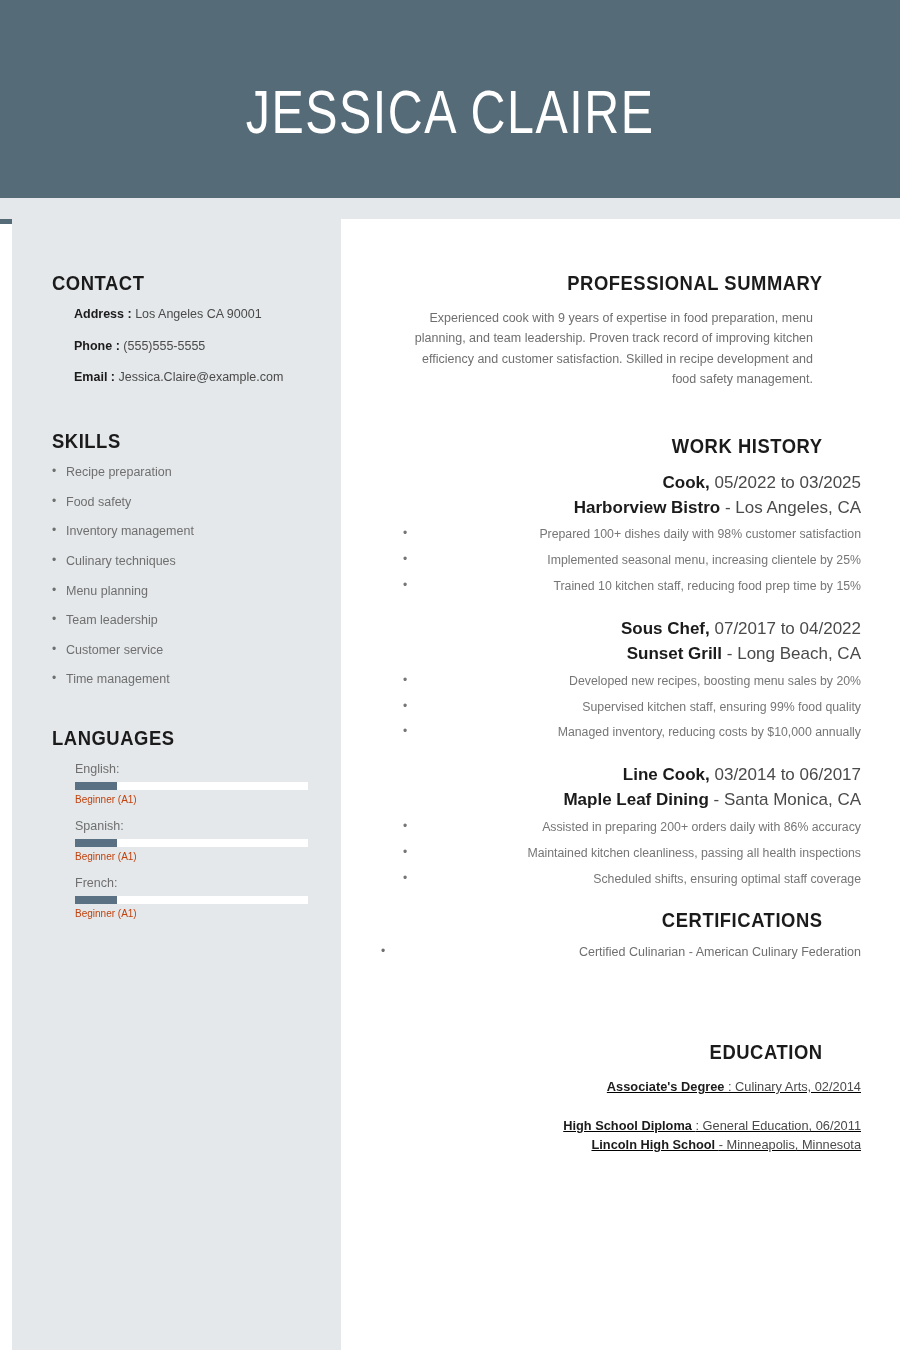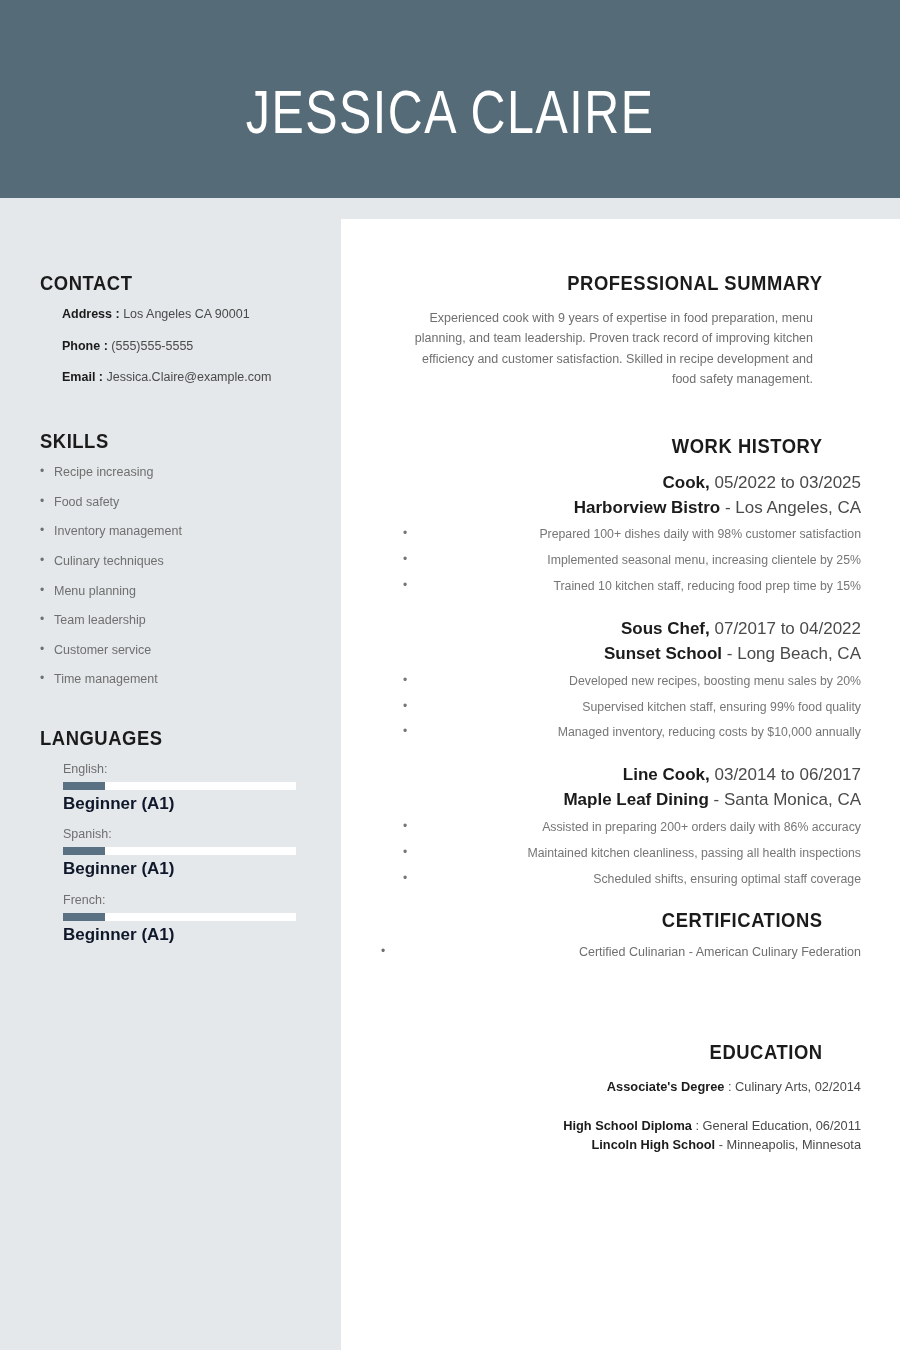--- a/index.html
+++ b/index.html
@@ -56,21 +56,21 @@
   
   .topband {
     position: absolute;
     left: 0; top: 198px;
     width: 900px;
     height: 21px;
     background: #e4e8ea;
   }
   .sidebar {
     position: absolute;
-    left: 0; top: 198px;
+    left: 12px; top: 198px;
     width: 341px;
     height: 1152px;
     background: #e4e8ea;
     box-sizing: border-box;
     padding: 0;
   }
   .main {
     position: absolute;
     left: 341px; top: 219px;
     width: 559px;
@@ -151,25 +151,24 @@
     height: 8px;
     background: #ffffff;
   }
   .lang-bar-fill {
     position: absolute;
     left: 0; top: 0;
     height: 8px;
     background: #5a7183;
   }
   .lang-level {
-    font-size: 17px;
-    color: #0f172a;
+    font-size: 10px;
+    color: #c2410c;
     margin-top: 4px;
     line-height: 1.2;
-    font-weight: bold;
   }
 
   
   .main-block { position: absolute; left: 40px; width: 480px; }
   .main-body { margin-top: 14px; }
 
   .summary-text {
     font-size: 12.5px;
     color: #6f6f6f;
     line-height: 1.62;
@@ -204,21 +203,21 @@
     content: "\2022";
     position: absolute;
     left: 0; top: -1px;
     color: #767676;
     font-size: 12px;
   }
 
   .cert-list { margin-left: 36px; }
   .cert-list li { color: #767676; font-size: 12.3px; margin-bottom: 12px; }
 
-  .edu-item { margin-left: 22px; margin-bottom: 20px; }
+  .edu-item { margin-left: 22px; margin-bottom: 20px; text-decoration: underline; }
   .edu-item:last-child { margin-bottom: 8px; }
   .edu-line {
     font-size: 12.8px;
     color: #4a4a4a;
     line-height: 1.5;
     white-space: nowrap;
   }
   .edu-line .b { font-weight: bold; color: #1b1b1b; }
 </style>
 </head>
@@ -240,21 +239,21 @@
           <p class="contact-line"><span class="contact-label">Address : </span><span class="contact-value">Los Angeles CA 90001</span></p>
           <p class="contact-line"><span class="contact-label">Phone : </span><span class="contact-value">(555)555-5555</span></p>
           <p class="contact-line"><span class="contact-label">Email : </span><span class="contact-value">Jessica.Claire@example.com</span></p>
         </div>
     </div>
 
     <div class="side-block" id="skills-block" style="top:232px;">
       <div class="sec-head">SKILLS</div>
       <div class="side-body">
         <ul class="bullets skills-list" id="skills-list">
-            <li>Recipe increasing</li>
+            <li>Recipe preparation</li>
             <li>Food safety</li>
             <li>Inventory management</li>
             <li>Culinary techniques</li>
             <li>Menu planning</li>
             <li>Team leadership</li>
             <li>Customer service</li>
             <li>Time management</li>
           </ul>
       </div>
     </div>
@@ -304,21 +303,21 @@
             <div class="job-title-line"><span class="b">Cook, </span><span>05/2022 to 03/2025</span></div>
             <div class="job-title-line"><span class="b">Harborview Bistro </span><span>- Los Angeles, CA</span></div>
             <ul class="job-bullets">
               <li>Prepared 100+ dishes daily with 98% customer satisfaction</li>
               <li>Implemented seasonal menu, increasing clientele by 25%</li>
               <li>Trained 10 kitchen staff, reducing food prep time by 15%</li>
             </ul>
           </div>
           <div class="job">
             <div class="job-title-line"><span class="b">Sous Chef, </span><span>07/2017 to 04/2022</span></div>
-            <div class="job-title-line"><span class="b">Sunset School </span><span>- Long Beach, CA</span></div>
+            <div class="job-title-line"><span class="b">Sunset Grill </span><span>- Long Beach, CA</span></div>
             <ul class="job-bullets">
               <li>Developed new recipes, boosting menu sales by 20%</li>
               <li>Supervised kitchen staff, ensuring 99% food quality</li>
               <li>Managed inventory, reducing costs by $10,000 annually</li>
             </ul>
           </div>
           <div class="job">
             <div class="job-title-line"><span class="b">Line Cook, </span><span>03/2014 to 06/2017</span></div>
             <div class="job-title-line"><span class="b">Maple Leaf Dining </span><span>- Santa Monica, CA</span></div>
             <ul class="job-bullets">

